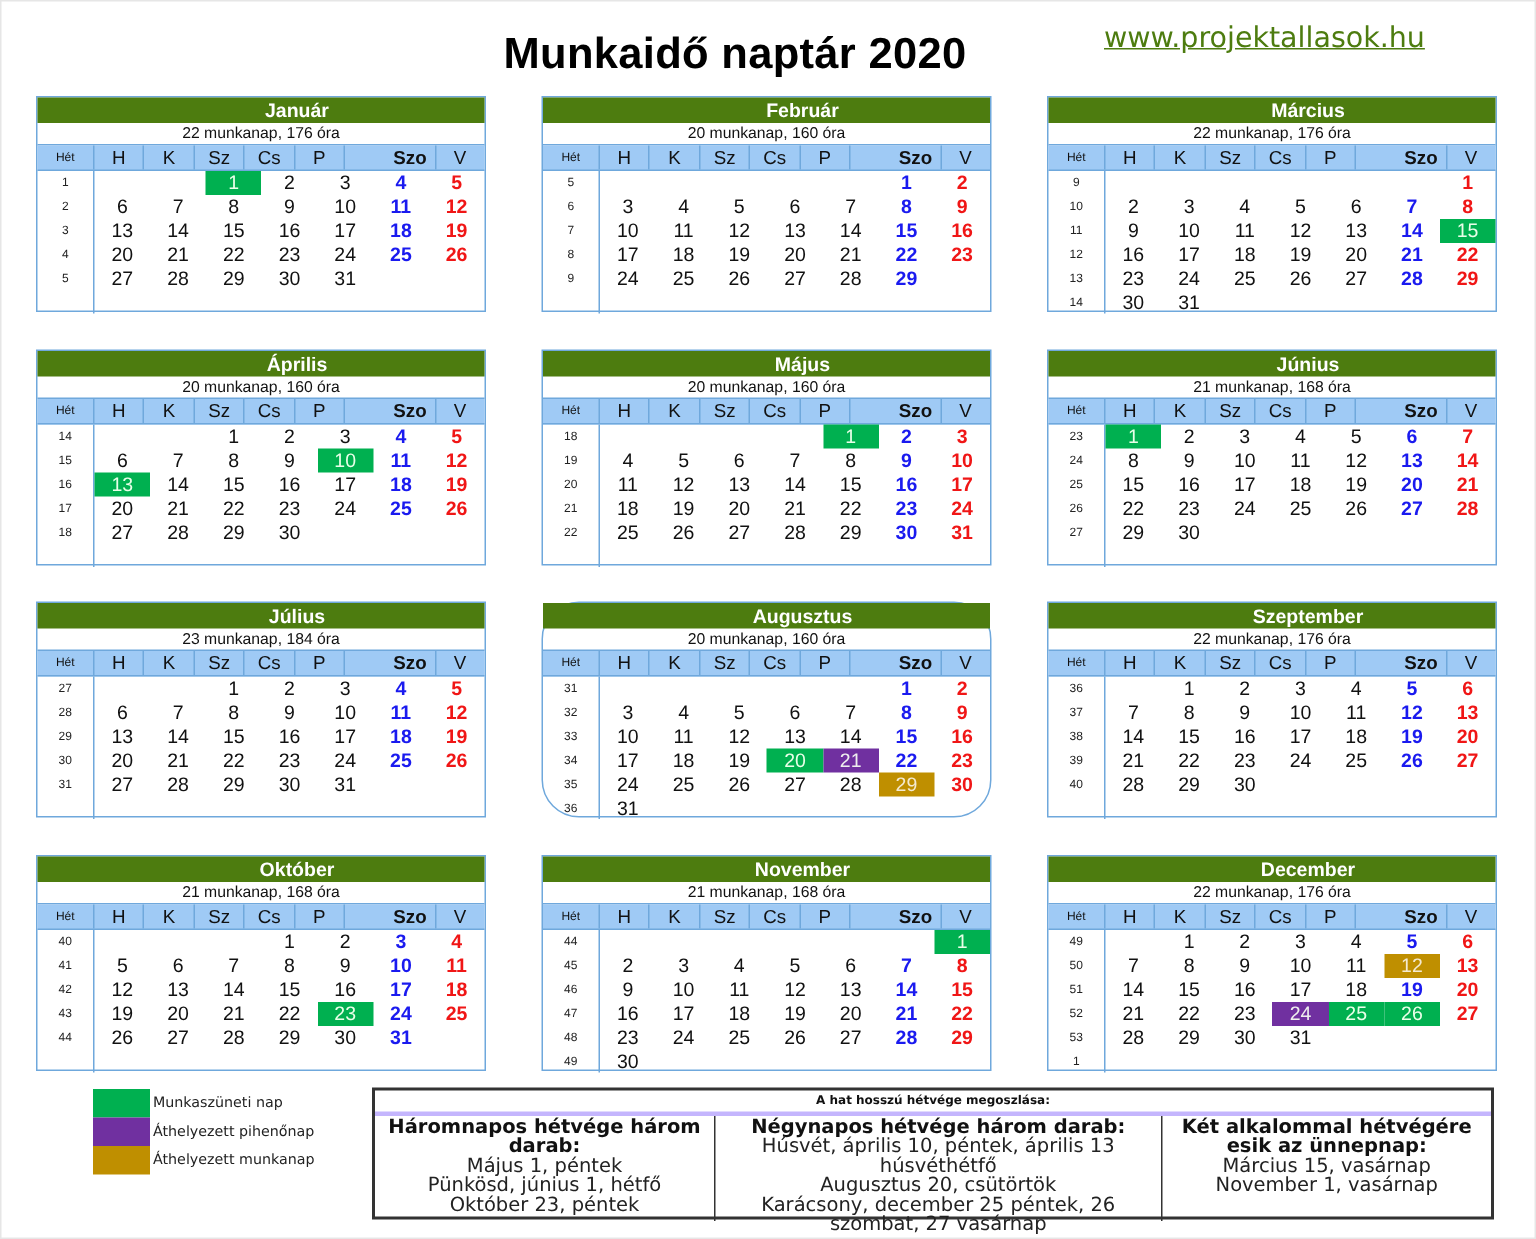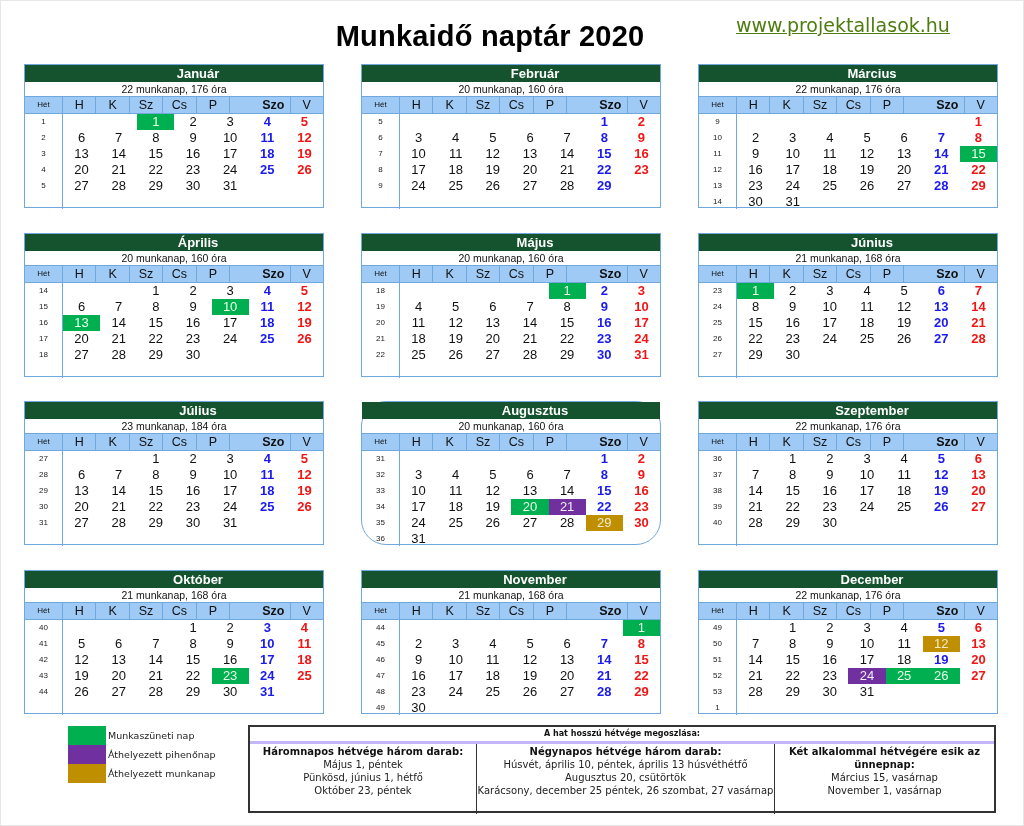--- a/index.html
+++ b/index.html
@@ -1,44 +1,44 @@
 <!DOCTYPE html>
 <html><head>
 <meta charset="utf-8">
 <style>
   html,body{margin:0;padding:0;background:#ffffff;}
   body{width:1024px;height:826px;position:relative;overflow:hidden;font-family:"Liberation Sans",sans-serif;}
   .page-border{position:absolute;left:0;top:0;width:1022px;height:824px;border:1px solid #e6e6e6;}
   .title{position:absolute;left:0;width:980px;top:20px;text-align:center;font-size:29px;font-weight:bold;color:#000;letter-spacing:0.2px;}
   .link{position:absolute;left:736px;top:14px;font-size:19px;color:#4d7c0f;text-decoration:underline;font-family:"DejaVu Sans",sans-serif;}
   .month{position:absolute;width:300px;height:144px;border:1px solid #6fa8dc;box-sizing:border-box;background:#fff;}
-  .m-head{height:17px;background:#14532d;color:#fff;font-weight:bold;font-size:13px;text-align:center;line-height:17px;padding-left:48px;}
+  .m-head{height:17px;background:#4d7c0f;color:#fff;font-weight:bold;font-size:13px;text-align:center;line-height:17px;padding-left:48px;}
   .m-sub{height:14px;font-size:10.5px;text-align:center;line-height:14px;color:#111;border-bottom:1px solid #6fa8dc;}
   .m-days{display:flex;height:16px;background:#9fcaf5;border-bottom:1px solid #6fa8dc;align-items:center;}
   .m-days div{flex:1;text-align:center;font-size:12.5px;line-height:16px;color:#111;border-left:1px solid #6fa8dc;}
   .m-days div:first-child{flex:0 0 37px;font-size:8px;border-left:none;}
   .m-days div.sat{font-weight:bold;padding-left:27px;}
   .m-body{display:flex;height:95px;}
   .wk{width:37px;border-right:1px solid #6fa8dc;}
   .wk div{height:16px;line-height:16px;font-size:8px;text-align:center;color:#222;}
   .grid{flex:1;display:grid;grid-template-columns:repeat(7,1fr);grid-auto-rows:16px;}
   .grid div{text-align:center;font-size:13px;line-height:16px;color:#111;}
   .grid div.sat{color:#1a1aef;font-weight:bold;}
   .grid div.sun{color:#f01616;font-weight:bold;}
   .grid div.hol{background:#00b050;color:#e8ffe8;font-weight:normal;}
   .grid div.rest{background:#7030a0;color:#eee;font-weight:normal;}
   .grid div.work{background:#bf8f00;color:#f4ead0;font-weight:normal;}
-  .legend{position:absolute;left:24px;top:726px;padding-left:44px;}
+  .legend{position:absolute;left:18px;top:726px;padding-left:44px;}
   .leg-row{display:flex;align-items:center;height:19px;}
   .leg-sw{width:38px;height:19px;}
   .leg-lbl{font-size:9.5px;color:#222;margin-left:2px;font-family:"DejaVu Sans",sans-serif;}
   .summary{position:absolute;left:248px;top:725px;width:748px;height:88px;border:2px solid #333;box-sizing:border-box;font-family:"DejaVu Sans",sans-serif;}
   .sum-title{height:14px;border-bottom:3px solid #c4b5fd;text-align:center;font-size:8px;font-weight:bold;line-height:14px;color:#111;}
   .sum-cols{display:flex;height:70px;}
-  .sum-col{text-align:center;font-size:10px;color:#222;line-height:13px;padding-top:1px;}
+  .sum-col{text-align:center;font-size:13px;color:#222;line-height:13px;padding-top:1px;}
   .sum-col .hd{font-weight:bold;color:#111;}
   .sum-col.c1{width:226px;border-right:1px solid #333;}
   .sum-col.c2{width:297px;border-right:1px solid #333;}
   .sum-col.c3{flex:1;}
 </style>
 </head>
 <body>
 
 <div class="page-border"></div>
 <div class="title">Munkaidő naptár 2020</div>

